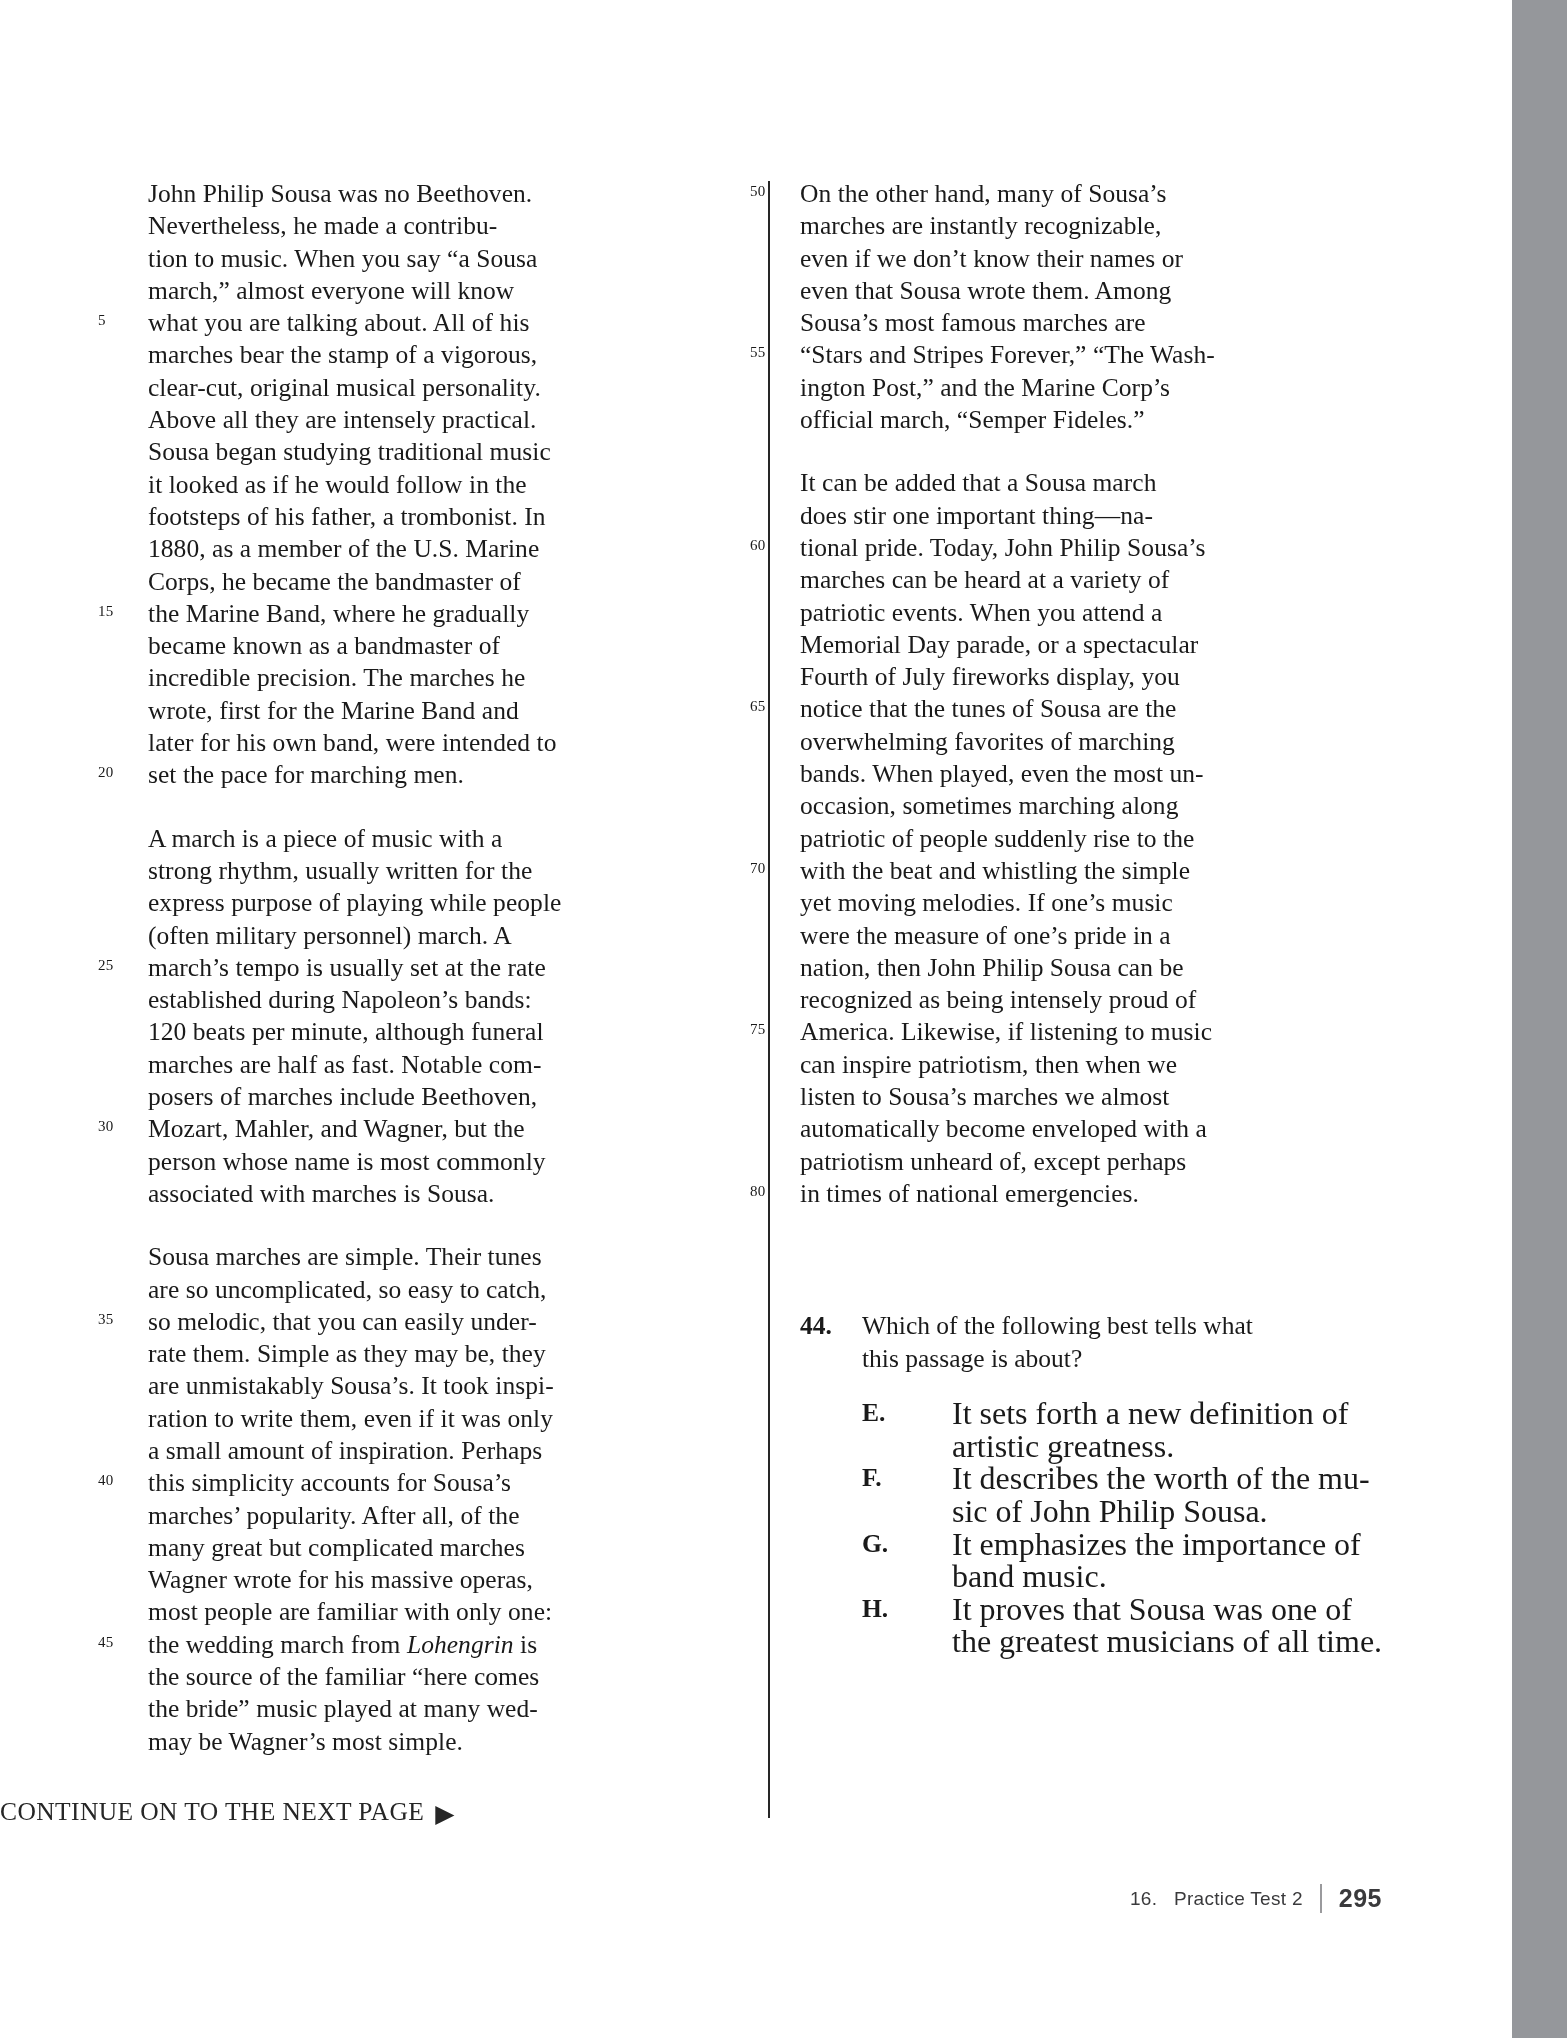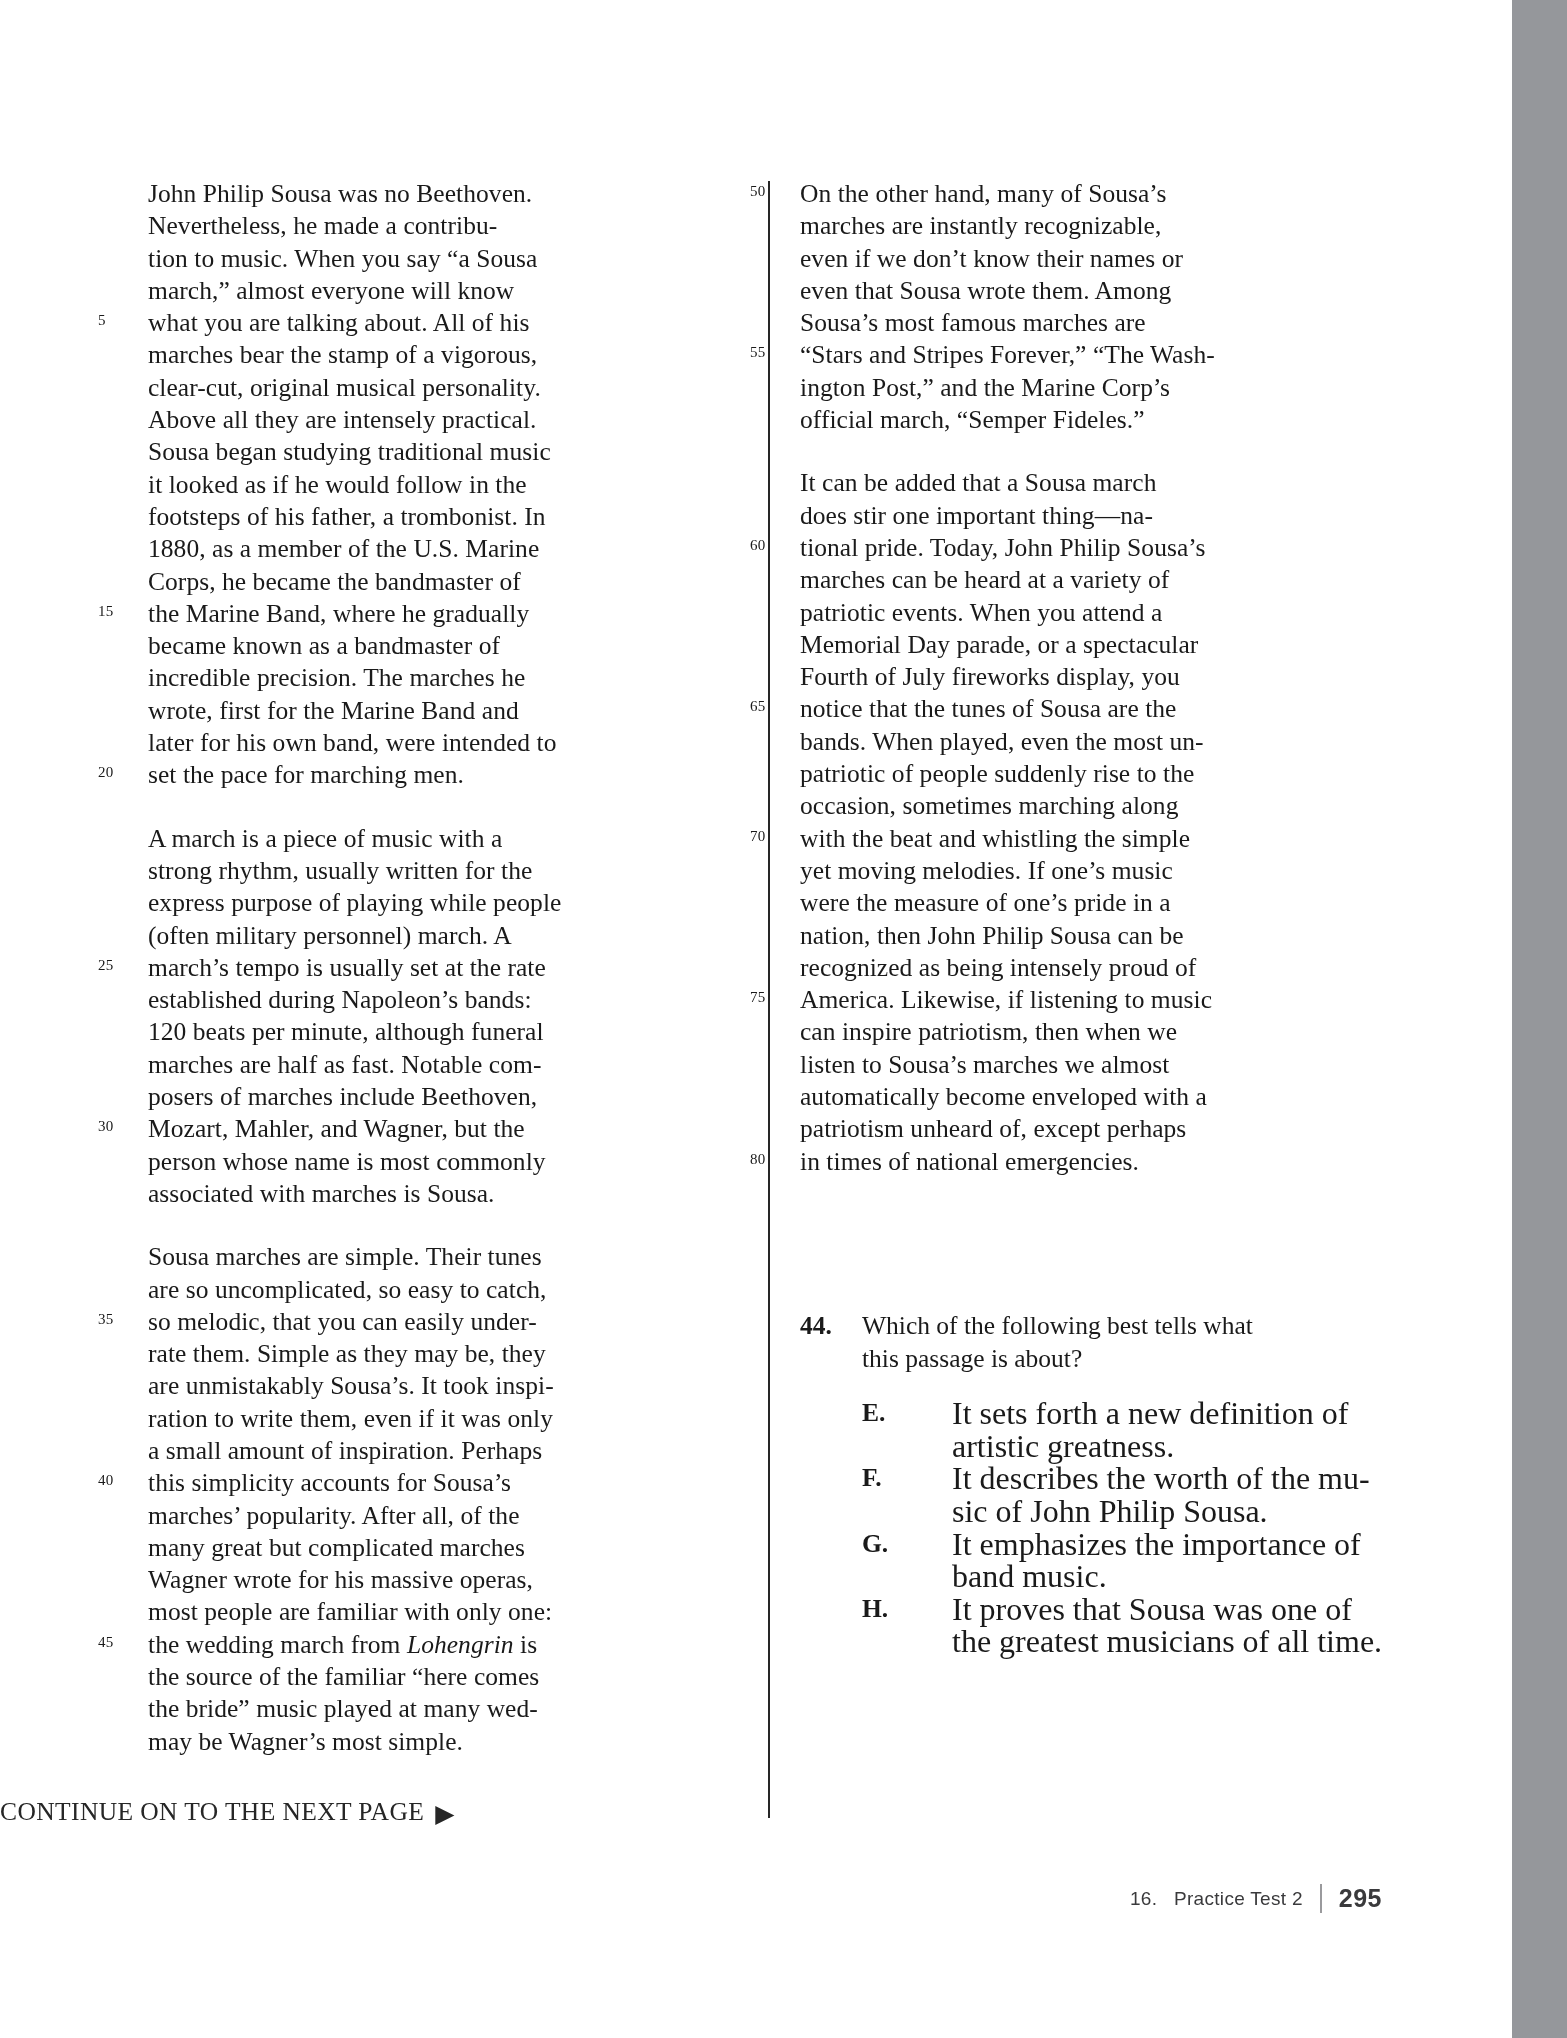--- a/index.html
+++ b/index.html
@@ -244,23 +244,24 @@
         <div class="ln"><span>official march, “Semper Fideles.”</span></div>
         <div class="para-gap"></div>
         <div class="ln"><span>It can be added that a Sousa march</span></div>
         <div class="ln"><span>does stir one important thing—na-</span></div>
         <div class="ln"><span class="num">60</span><span>tional pride. Today, John Philip Sousa’s</span></div>
         <div class="ln"><span>marches can be heard at a variety of</span></div>
         <div class="ln"><span>patriotic events. When you attend a</span></div>
         <div class="ln"><span>Memorial Day parade, or a spectacular</span></div>
         <div class="ln"><span>Fourth of July fireworks display, you</span></div>
         <div class="ln"><span class="num">65</span><span>notice that the tunes of Sousa are the</span></div>
+        <div class="ln"><span>overwhelming favorites of marching</span></div>
         <div class="ln"><span>bands. When played, even the most un-</span></div>
+        <div class="ln"><span>occasion, sometimes marching along</span></div>
         <div class="ln"><span>patriotic of people suddenly rise to the</span></div>
-        <div class="ln"><span>occasion, sometimes marching along</span></div>
         <div class="ln"><span class="num">70</span><span>with the beat and whistling the simple</span></div>
         <div class="ln"><span>yet moving melodies. If one’s music</span></div>
         <div class="ln"><span>were the measure of one’s pride in a</span></div>
         <div class="ln"><span>nation, then John Philip Sousa can be</span></div>
         <div class="ln"><span>recognized as being intensely proud of</span></div>
         <div class="ln"><span class="num">75</span><span>America. Likewise, if listening to music</span></div>
         <div class="ln"><span>can inspire patriotism, then when we</span></div>
         <div class="ln"><span>listen to Sousa’s marches we almost</span></div>
         <div class="ln"><span>automatically become enveloped with a</span></div>
         <div class="ln"><span>patriotism unheard of, except perhaps</span></div>

